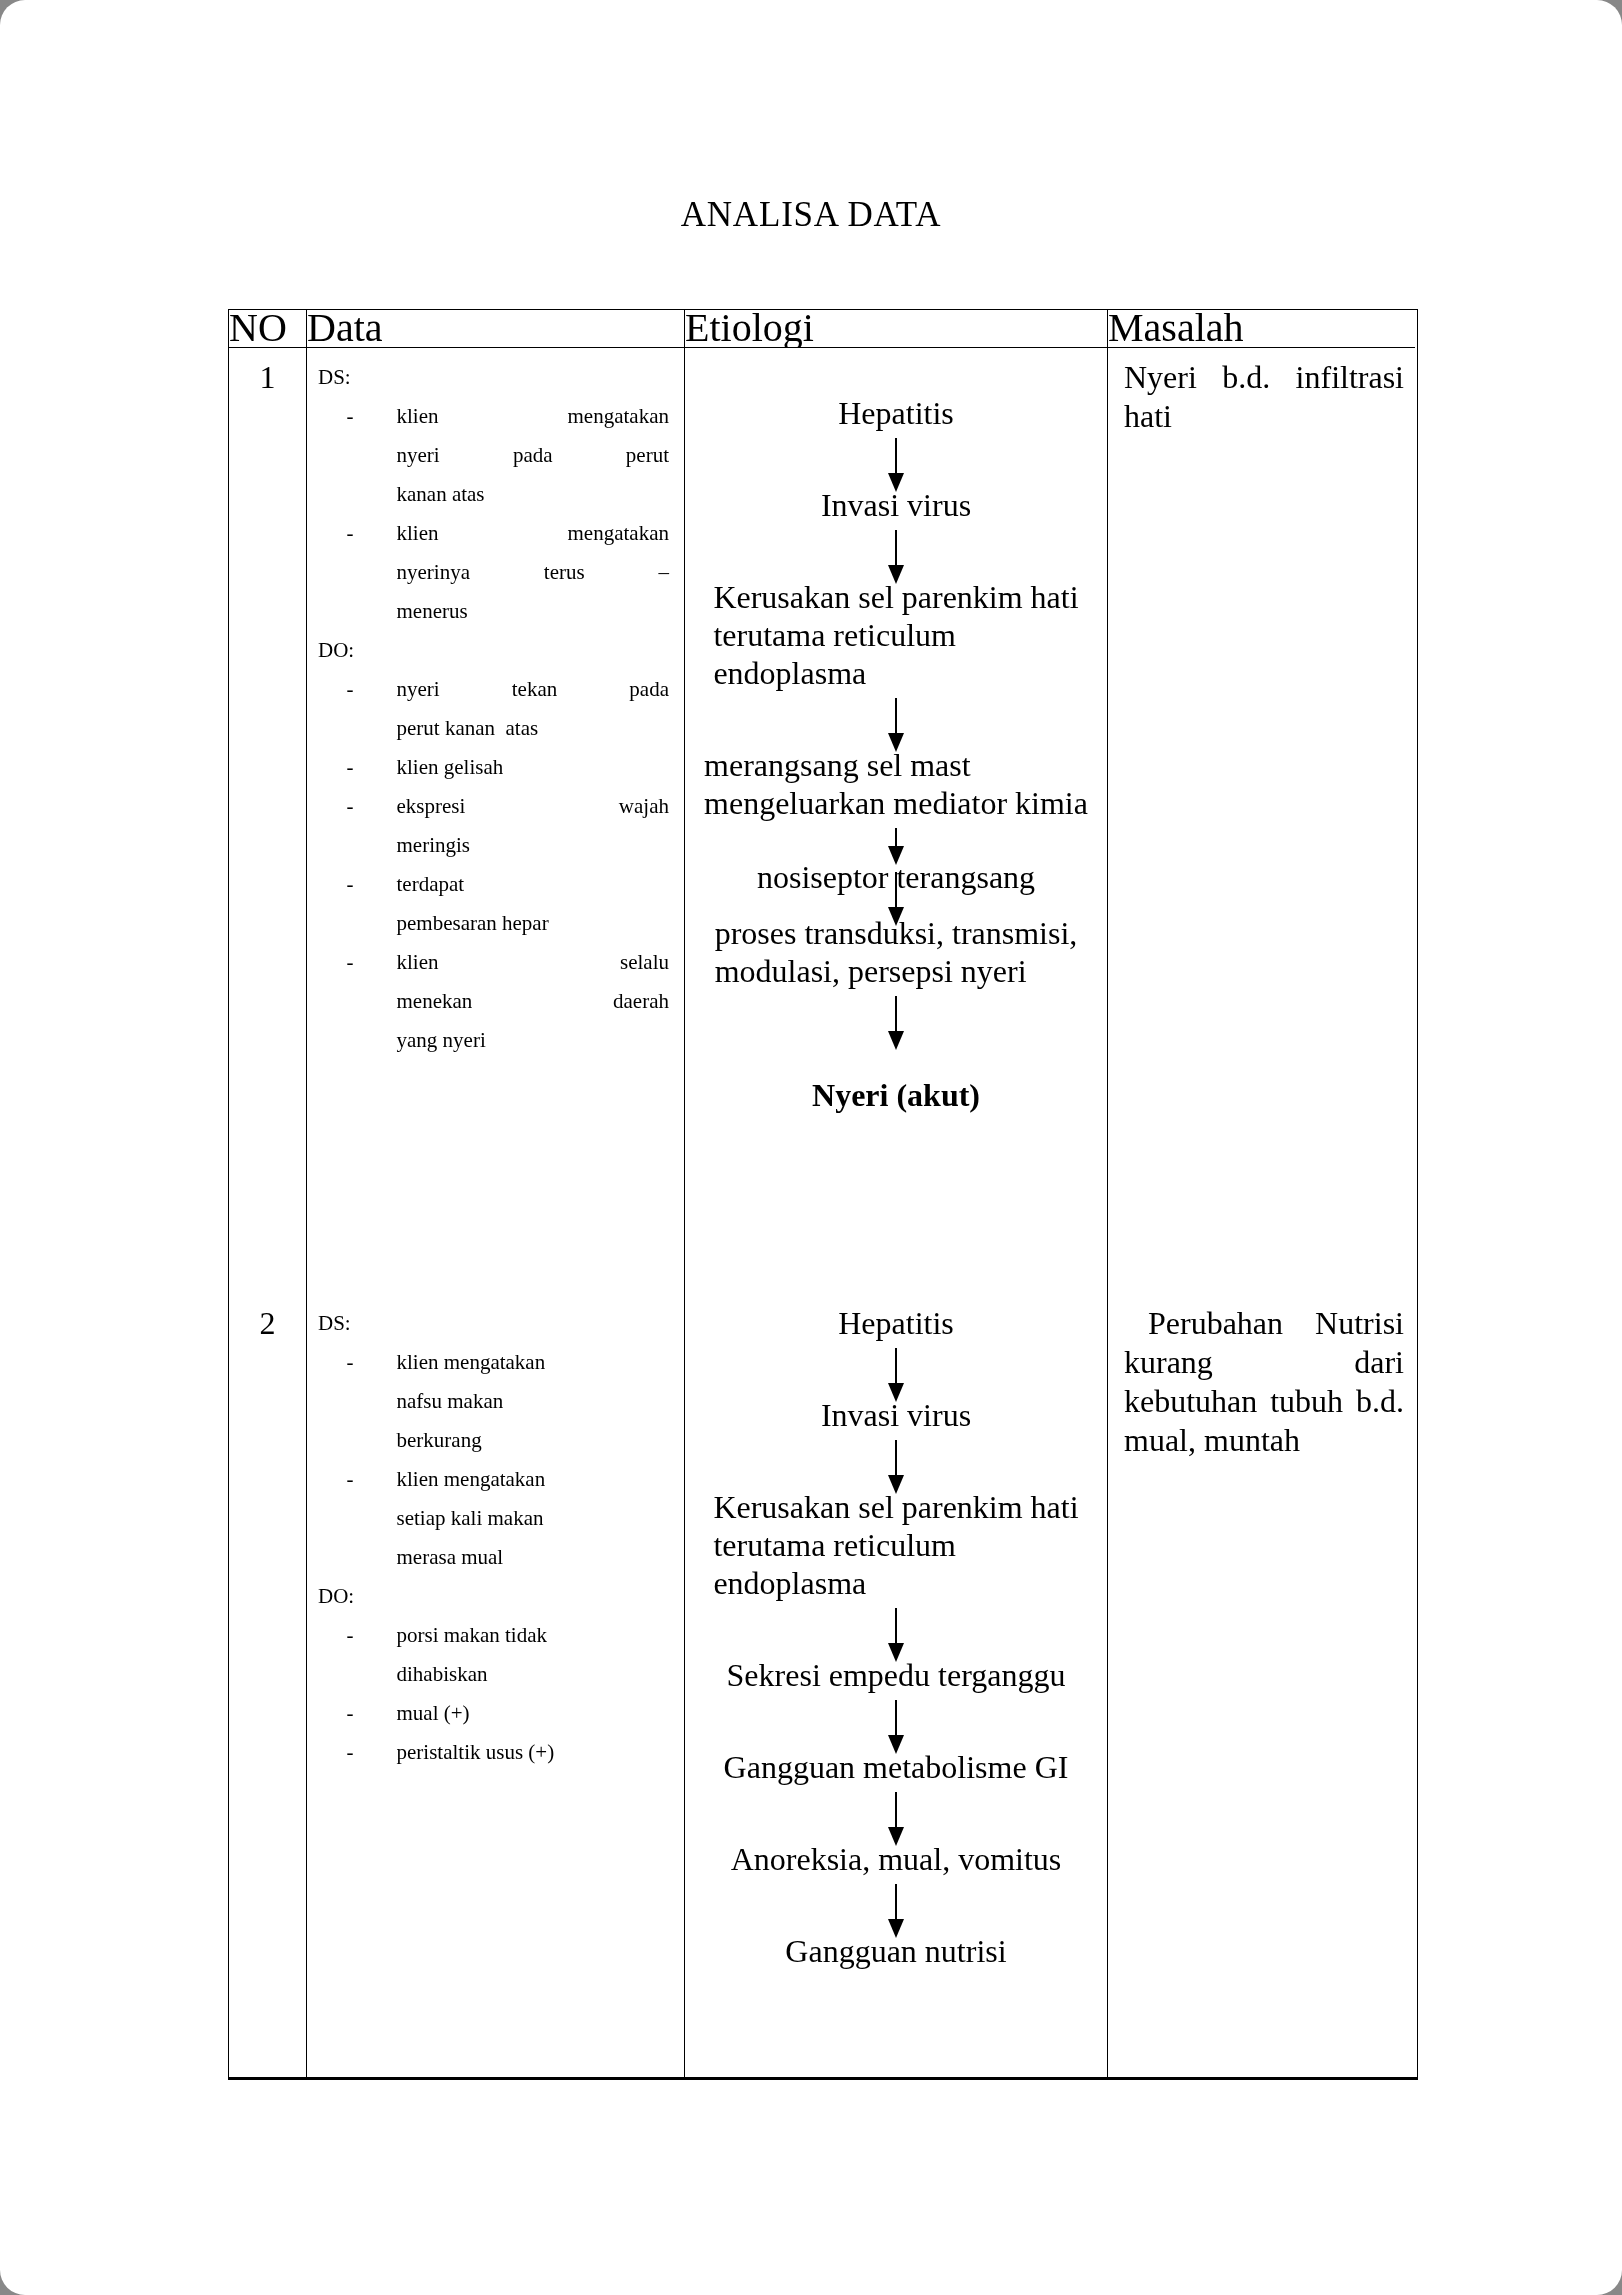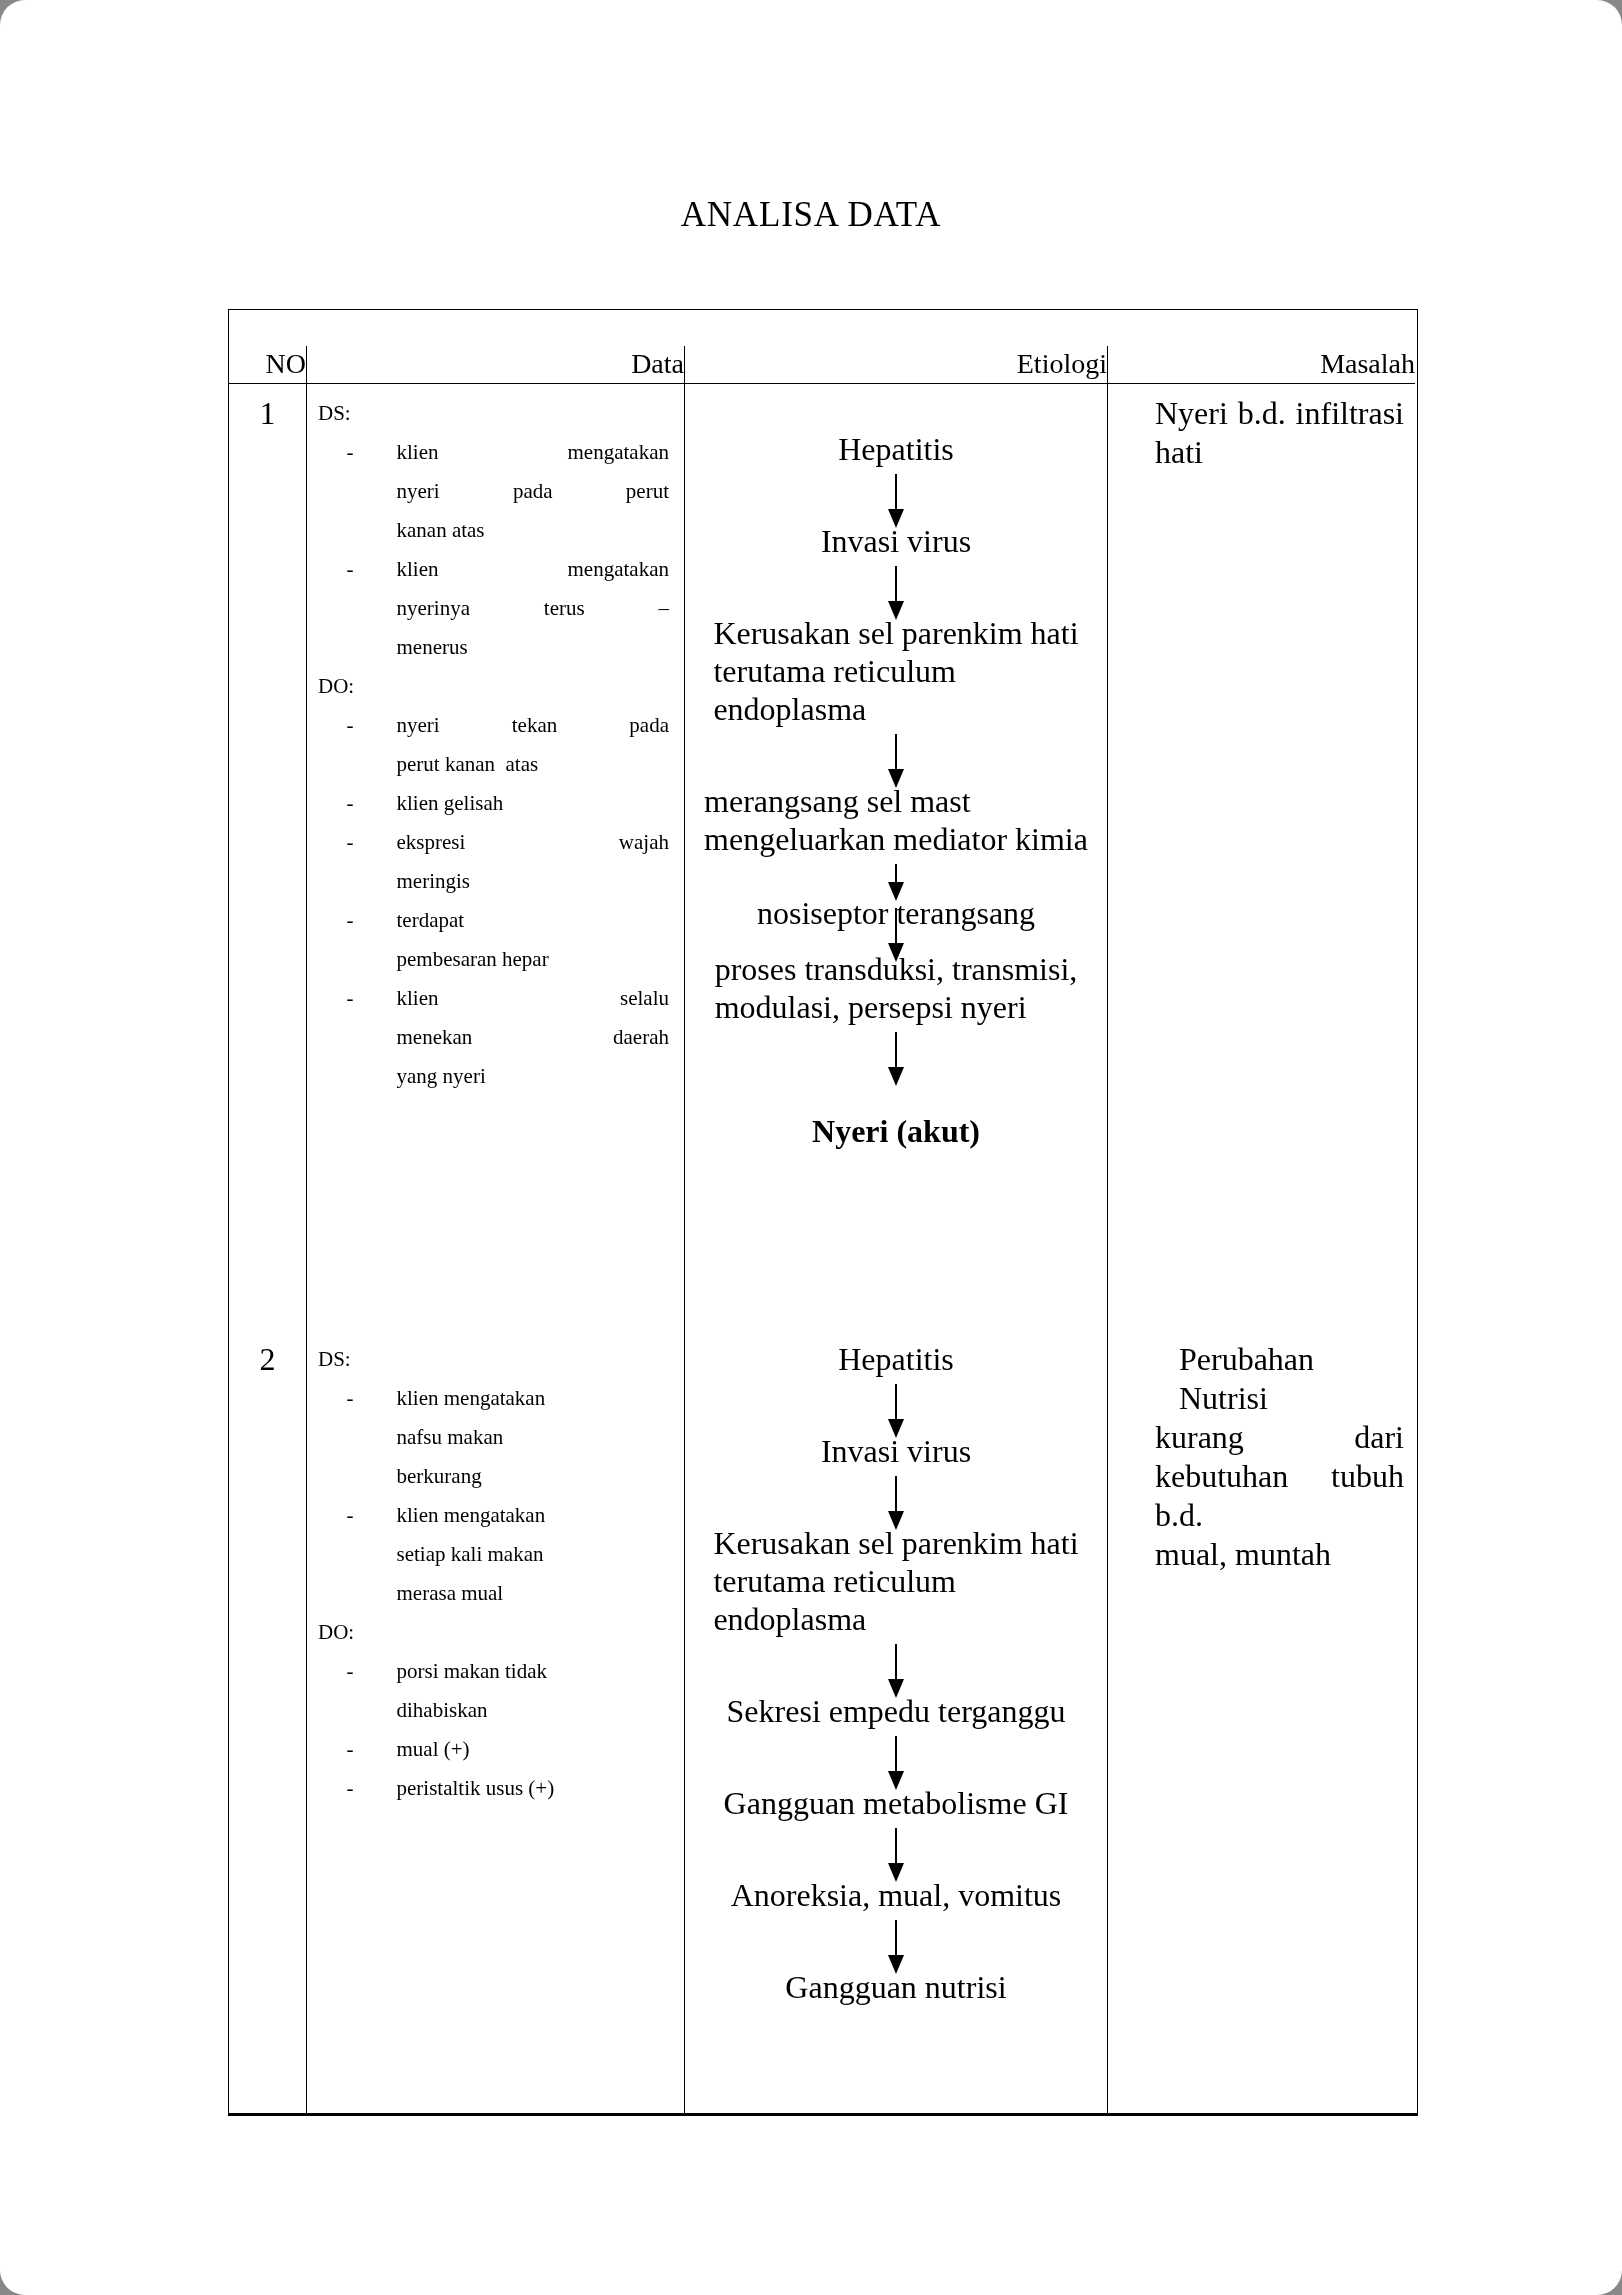--- a/index.html
+++ b/index.html
@@ -28,24 +28,23 @@
   }
   .hdr-row, .body-row {
     display:grid;
     grid-template-columns:78px 378px 423px 307px;
   }
   .hdr-cell {
     box-sizing:border-box;
     border-right:1.6px solid #000;
     border-bottom:1.6px solid #000;
     height:38px;
-    text-align:right;
-    font-size:28px; line-height:36px;
+    text-align:left;
+    font-size:40px; line-height:36px;
     overflow:hidden;
-    margin-top:36px;
   }
   .hdr-cell.last { border-right:none; }
   .body-row { height:1729px; }
   .body-cell {
     position:relative;
     box-sizing:border-box;
     border-right:1.6px solid #000;
     overflow:hidden;
   }
   .body-cell.last { border-right:none; }
@@ -90,21 +89,21 @@
     border-left:8.7px solid transparent;
     border-right:8.7px solid transparent;
     border-top:19px solid #000;
   }
   .arrow.short { height:17.4px; }
   .arrow.overlap { margin-top:-24px; margin-bottom:6.3px; }
 
   
   .masalah { padding:9.5px 11px 0 16px; font-size:32px; line-height:39px; }
   .r2 .masalah { padding-top:1.6px; }
-  .masalah .mline { text-align:justify; text-align-last:justify;margin-left:31px; }
+  .masalah .mline { text-align:justify; text-align-last:justify; }
   .masalah .mline:last-child { text-align-last:left; }
   .masalah.indent .mline:first-child { padding-left:24px; box-sizing:border-box; }
 </style>
 </head>
 <body>
 
 <div class="page">
 
   <div class="doc-title">ANALISA DATA</div>
 

